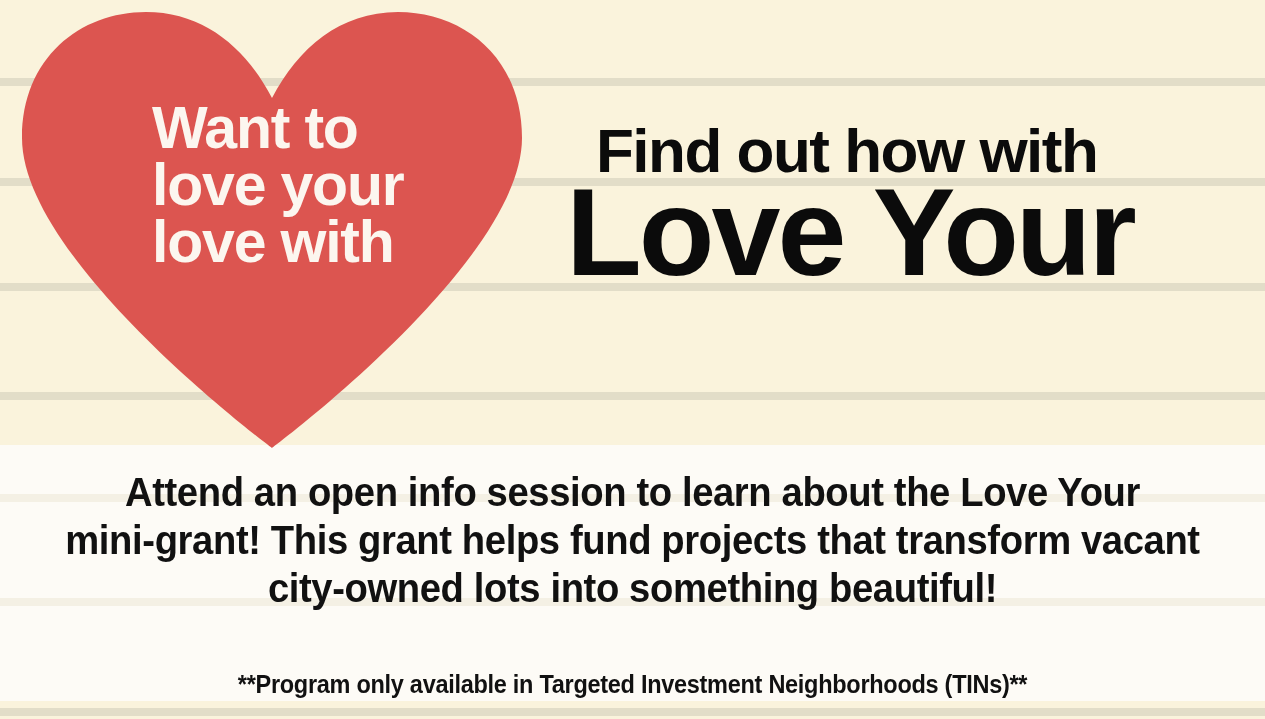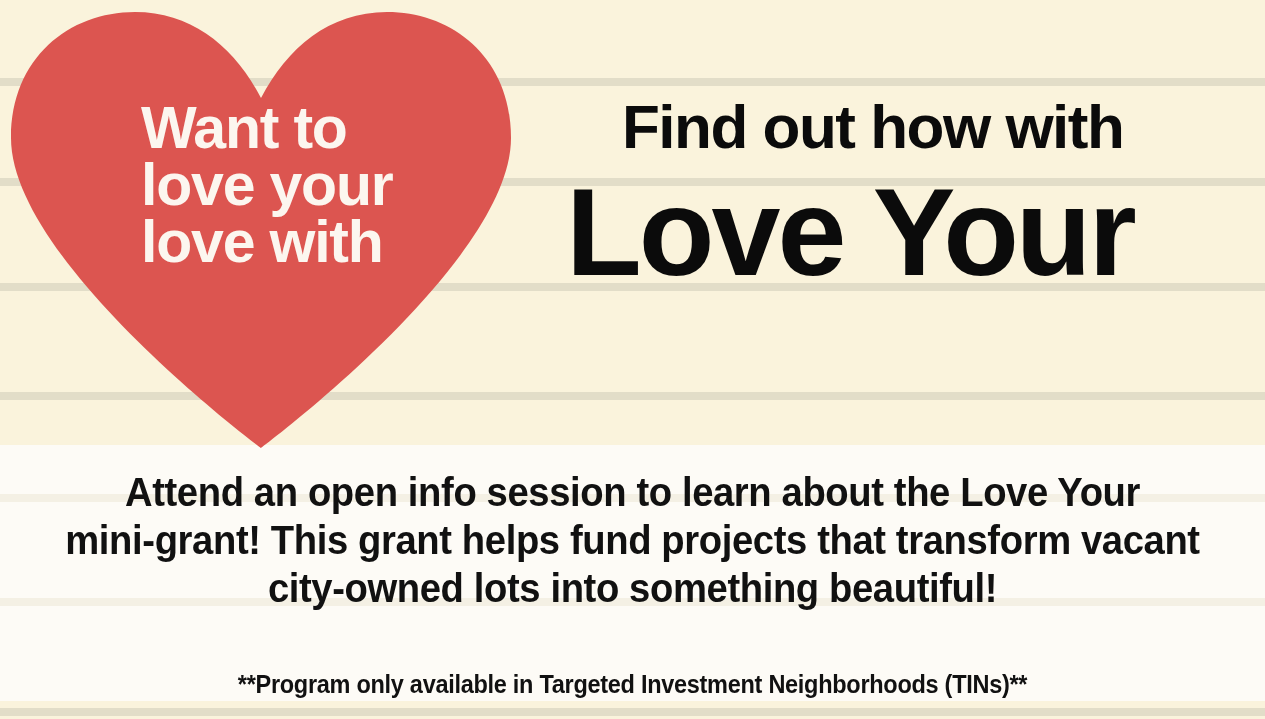--- a/index.html
+++ b/index.html
@@ -51,21 +51,21 @@
     left: 0;
     width: 1265px;
     height: 8px;
   }
   .stripe.dark  { background: #E2DDC8; }
   .stripe.light { background: #F4F0E4; }
 
   
   .heart-wrap {
     position: absolute;
-    left: 11px;
+    left: 22px;
     top: 12px;
     width: 500px;
     height: 436px;
   }
   .heart-wrap svg {
     display: block;
     width: 500px;
     height: 436px;
   }
 
@@ -81,30 +81,29 @@
     line-height: 57px;
     letter-spacing: -1.2px;
     text-align: left;
   }
   .heart-text .hl { display: block; white-space: nowrap; }
 
   
   .kicker {
     position: absolute;
     left: 596px;
-    top: 96px;
+    top: 120px;
     width: 560px;
     color: #0B0B0B;
     font-family: "Liberation Sans", sans-serif;
     font-weight: bold;
     font-size: 62px;
     line-height: 62px;
     letter-spacing: -1.5px;
     white-space: nowrap;
-    margin-left: 26px;
   }
   .headline {
     position: absolute;
     left: 566px;
     top: 178px;
     width: 620px;
     color: #0B0B0B;
     font-family: "Liberation Sans", sans-serif;
     font-weight: bold;
     font-size: 124px;

